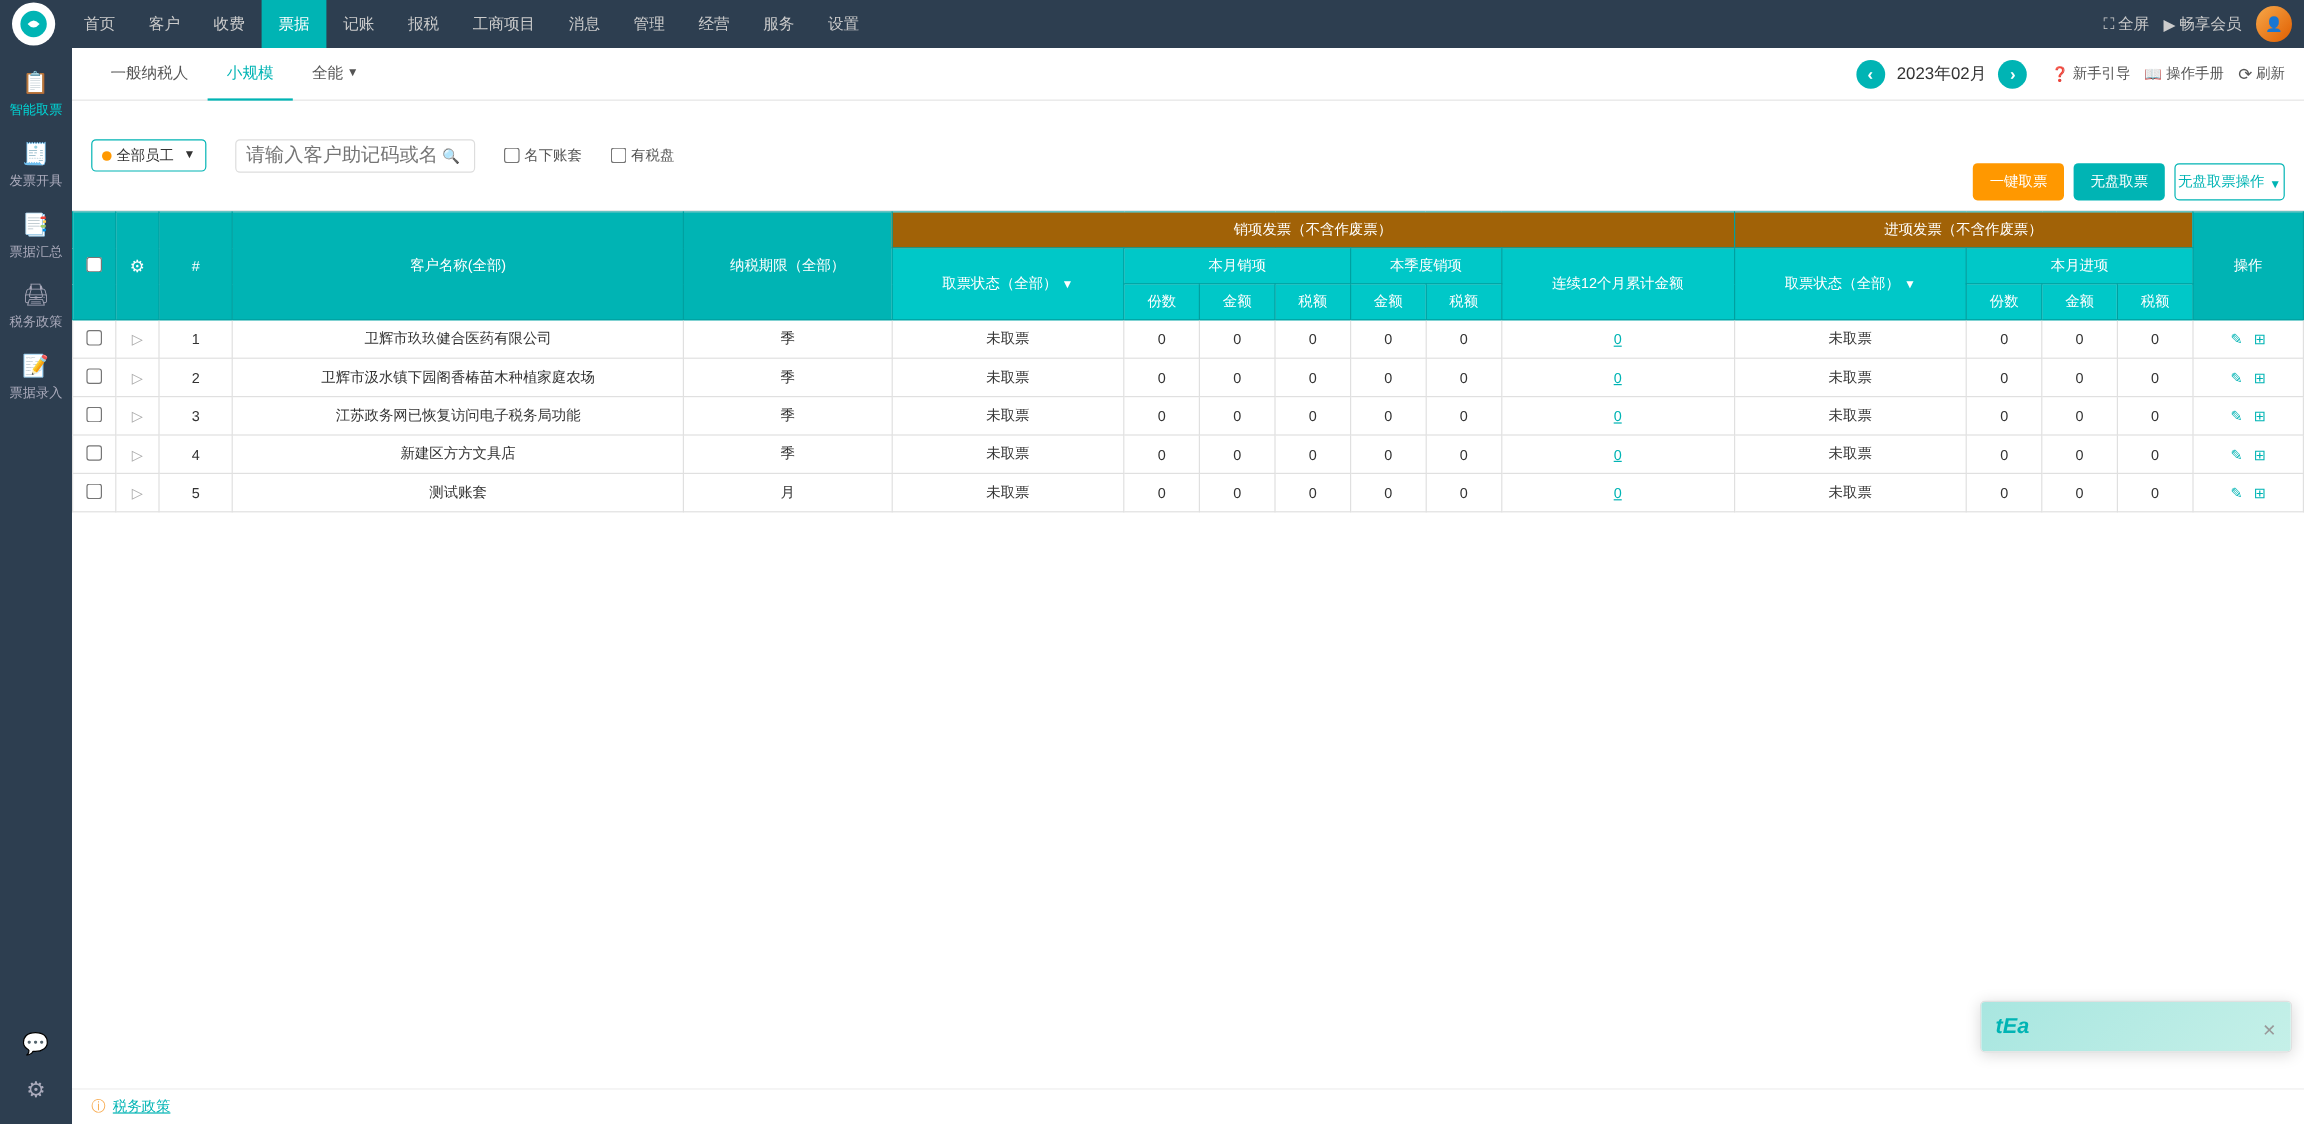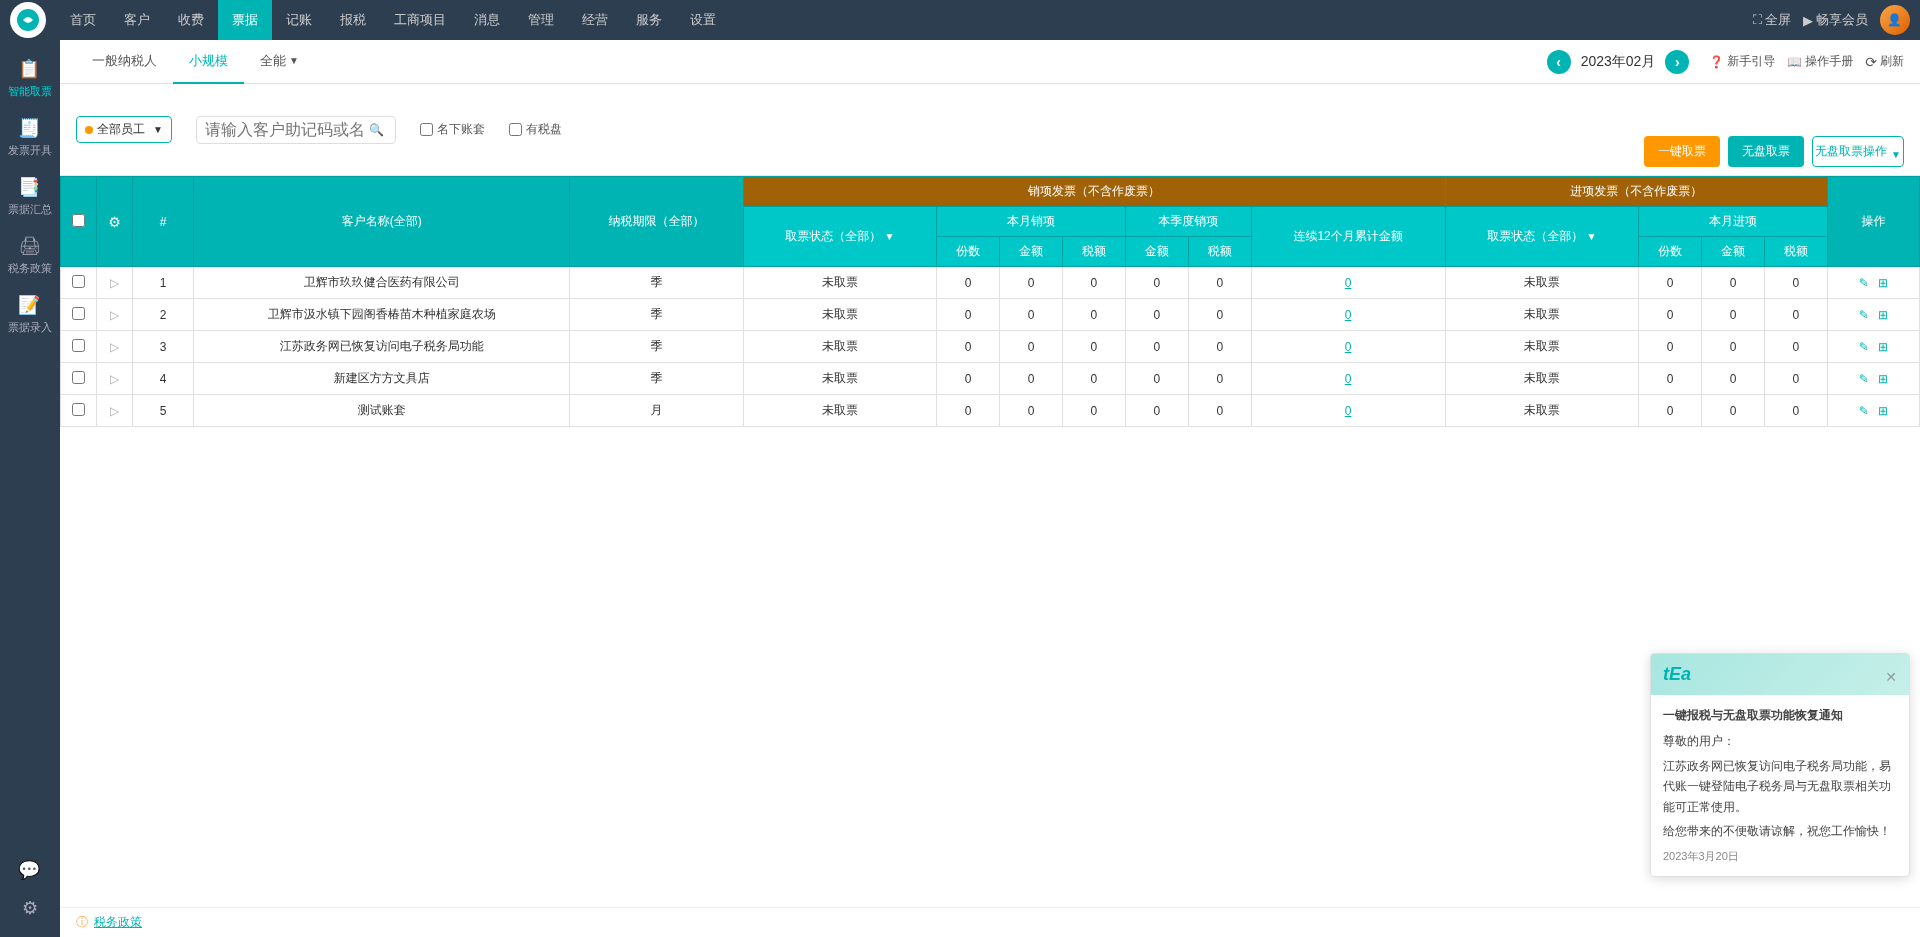--- a/index.html
+++ b/index.html
@@ -528,20 +528,13 @@
       <span class="link-0">税务政策</span>
     </div>
   </div>
 </div>
 
 <div class="notification-popup">
   <div class="notif-header">
     <span style="font-size:18px; font-weight:bold; color:#00b4b4; font-style:italic;">tEa</span>
     <span class="notif-close">✕</span>
   </div>
-  <div class="notif-body">
-    <div style="font-weight:bold; margin-bottom:6px;">一键报税与无盘取票功能恢复通知</div>
-    <div>尊敬的用户：</div>
-    <div style="margin-top:4px;">江苏政务网已恢复访问电子税务局功能，易代账一键登陆电子税务局与无盘取票相关功能可正常使用。</div>
-    <div style="margin-top:4px;">给您带来的不便敬请谅解，祝您工作愉快！</div>
-    <div class="notif-date">2023年3月20日</div>
-  </div>
 </div>
 
 </body></html>

